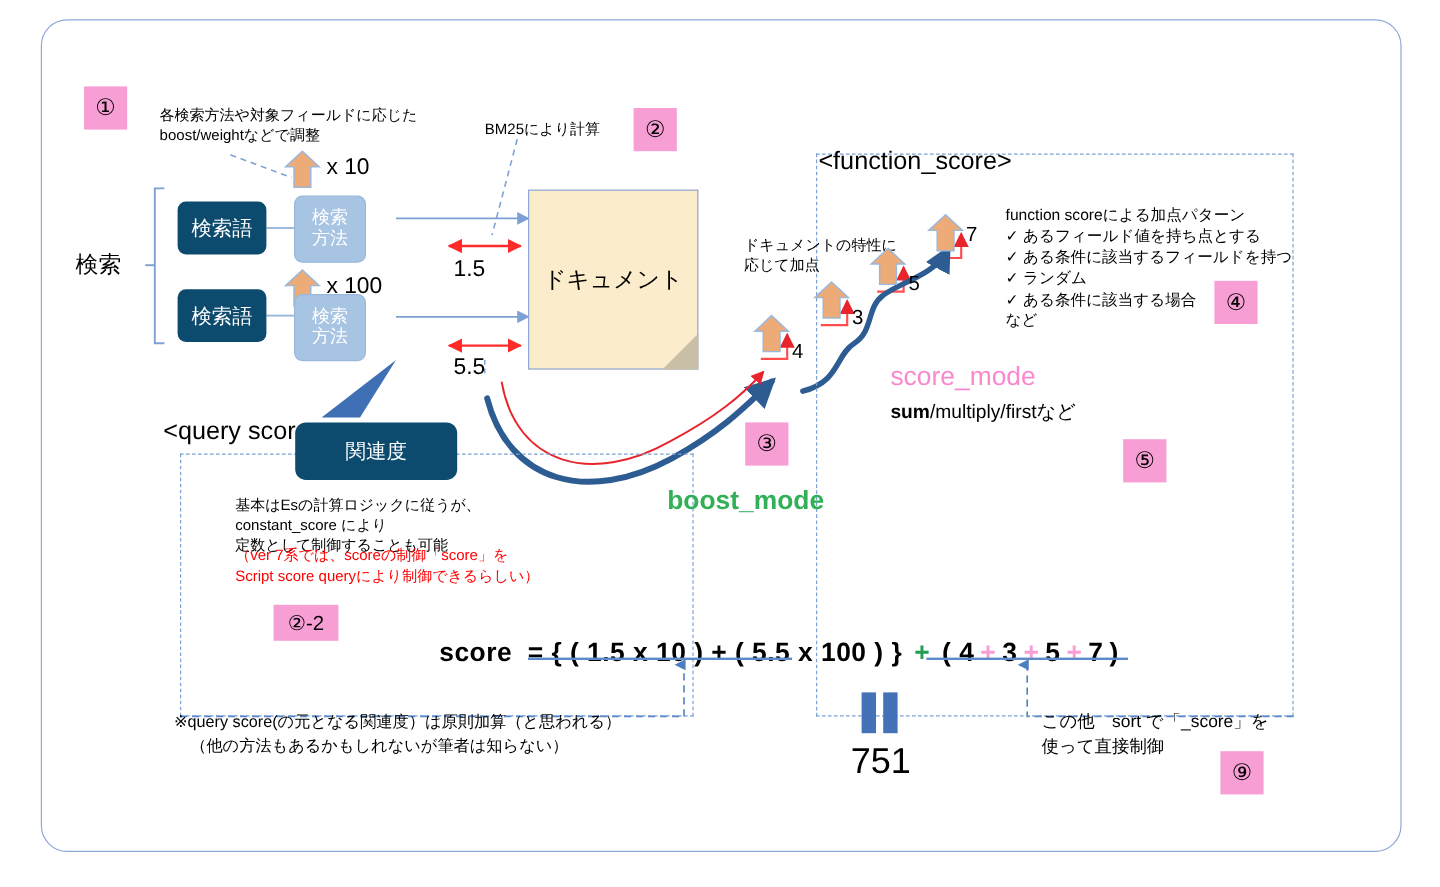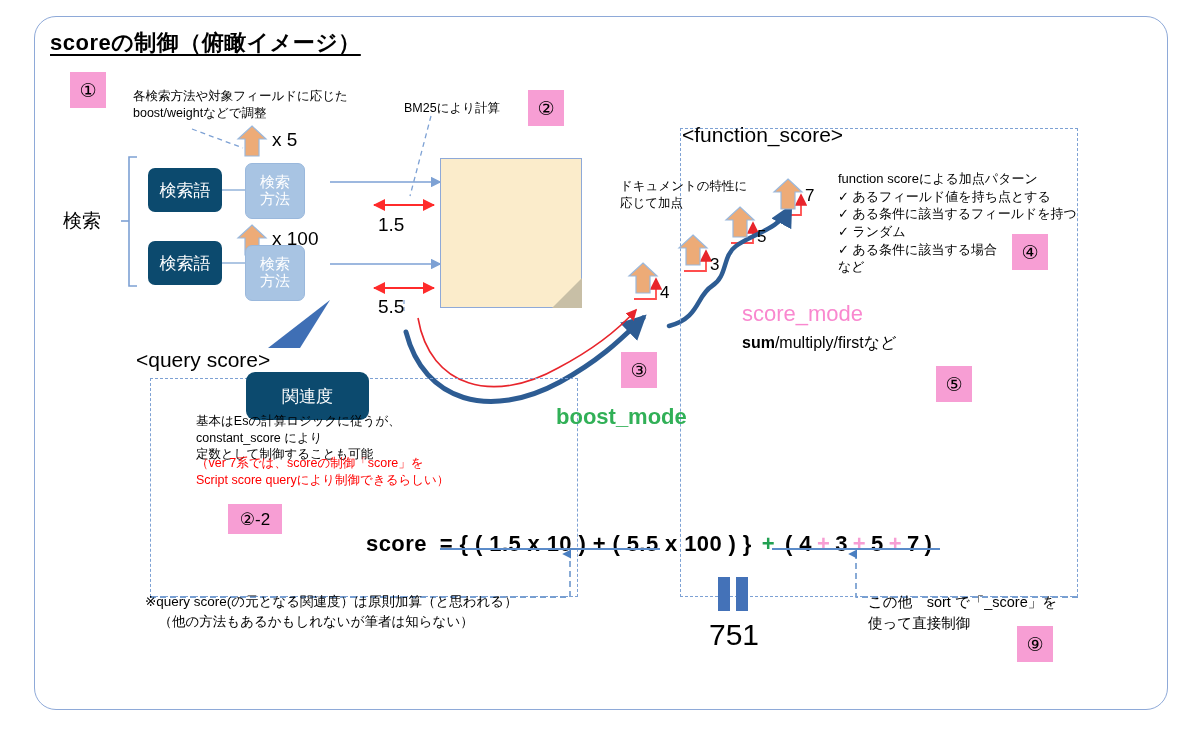--- a/index.html
+++ b/index.html
@@ -126,32 +126,31 @@
 
     <line x1="404" y1="300" x2="404" y2="312" stroke="#7da1d4" stroke-width="1.2" stroke-dasharray="4,3"></line>
 
     <path d="M150,597 L570,597 L570,554" fill="none" stroke="#4a7fc1" stroke-width="1.3" stroke-dasharray="6,4" marker-end="url(#dasharrowup)"></path>
     <path d="M1078,597 L856,597 L856,554" fill="none" stroke="#4a7fc1" stroke-width="1.3" stroke-dasharray="6,4" marker-end="url(#dasharrowup)"></path>
   </svg>
 
   <div class="abs dashbox" style="left:150px;top:378px;width:428px;height:219px;"></div>
   <div class="abs dashbox" style="left:680px;top:128px;width:398px;height:469px;"></div>
 
-  <div class="abs title">scoreの制御（俯瞰イメージ）</div>
 
   <div class="abs badge sq" style="left:70px;top:72px;">①</div>
   <div class="abs note" style="left:133px;top:88px;width:250px;">各検索方法や対象フィールドに応じた
 boost/weightなどで調整</div>
 
   <div class="abs" style="left:237px;top:125px;">
     <svg width="30" height="32" viewBox="0 0 30 32">
       <polygon points="15,1 29,14 22,14 22,31 8,31 8,14 1,14" fill="#edab77" stroke="#9ab8dc" stroke-width="1.2"></polygon>
     </svg>
   </div>
-  <div class="abs num" style="left:272px;top:129px;">x 5</div>
+  <div class="abs num" style="left:272px;top:129px;">x 10</div>
 
   <div class="abs" style="left:237px;top:224px;">
     <svg width="30" height="32" viewBox="0 0 30 32">
       <polygon points="15,1 29,14 22,14 22,31 8,31 8,14 1,14" fill="#edab77" stroke="#9ab8dc" stroke-width="1.2"></polygon>
     </svg>
   </div>
   <div class="abs num" style="left:272px;top:228px;">x 100</div>
 
   <div class="abs note" style="left:404px;top:100px;width:150px;">BM25により計算</div>
   <div class="abs badge sq" style="left:528px;top:90px;">②</div>
@@ -168,25 +167,26 @@
   <div class="abs boxlite" style="left:245px;top:245px;width:58px;height:54px;">
     <span>検索</span>
     <span>方法</span>
   </div>
 
   <div class="abs num" style="left:378px;top:214px;">1.5</div>
   <div class="abs num" style="left:378px;top:296px;">5.5</div>
 
   <div class="abs docbox" style="left:440px;top:158px;width:140px;height:148px;">
     <div class="docfold"></div>
+    <div class="doclabel">ドキュメント</div>
   </div>
 
   <div class="abs" style="left:682px;top:123px;font-size:21px;">&lt;function_score&gt;</div>
 
-  <div class="abs note" style="left:620px;top:178px;width:130px;">ドキュメントの特性に
+  <div class="abs note" style="left:620px;top:196px;width:130px;">ドキュメントの特性に
 応じて加点</div>
 
   <div class="abs note" style="left:838px;top:170px;width:250px;font-size:13px;line-height:1.36;">function scoreによる加点パターン
 ✓ あるフィールド値を持ち点とする
 ✓ ある条件に該当するフィールドを持つ
 ✓ ランダム
 ✓ ある条件に該当する場合
 など</div>
 
   <div class="abs badge sq" style="left:1012px;top:234px;">④</div>
@@ -223,21 +223,21 @@
   <div class="abs modeline" style="left:742px;top:333px;">
     <b>sum</b><span>/multiply/firstなど</span>
   </div>
   <div class="abs badge sq" style="left:936px;top:366px;">⑤</div>
 
   <div class="abs badge sq" style="left:621px;top:352px;">③</div>
   <div class="abs boostmode" style="left:556px;top:404px;">boost_mode</div>
 
   <div class="abs" style="left:88px;top:348px;font-size:21px;margin-left:48px;">&lt;query score&gt;</div>
 
-  <div class="abs boxblue" style="left:246px;top:352px;width:123px;height:48px;border-radius:9px;margin-top:20px;">関連度</div>
+  <div class="abs boxblue" style="left:246px;top:352px;width:135px;height:48px;border-radius:9px;">関連度</div>
 
   <div class="abs note" style="left:196px;top:413px;width:310px;">基本はEsの計算ロジックに従うが、
 constant_score により
 定数として制御することも可能</div>
   <div class="abs note redtext" style="left:196px;top:455px;width:320px;">（ver 7系では、scoreの制御「score」を
 Script score queryにより制御できるらしい）</div>
 
   <div class="abs badge" style="left:228px;top:504px;width:54px;height:30px;font-size:17px;">②-2</div>
 
   <div class="abs formula" style="left:340px;top:505px;">

